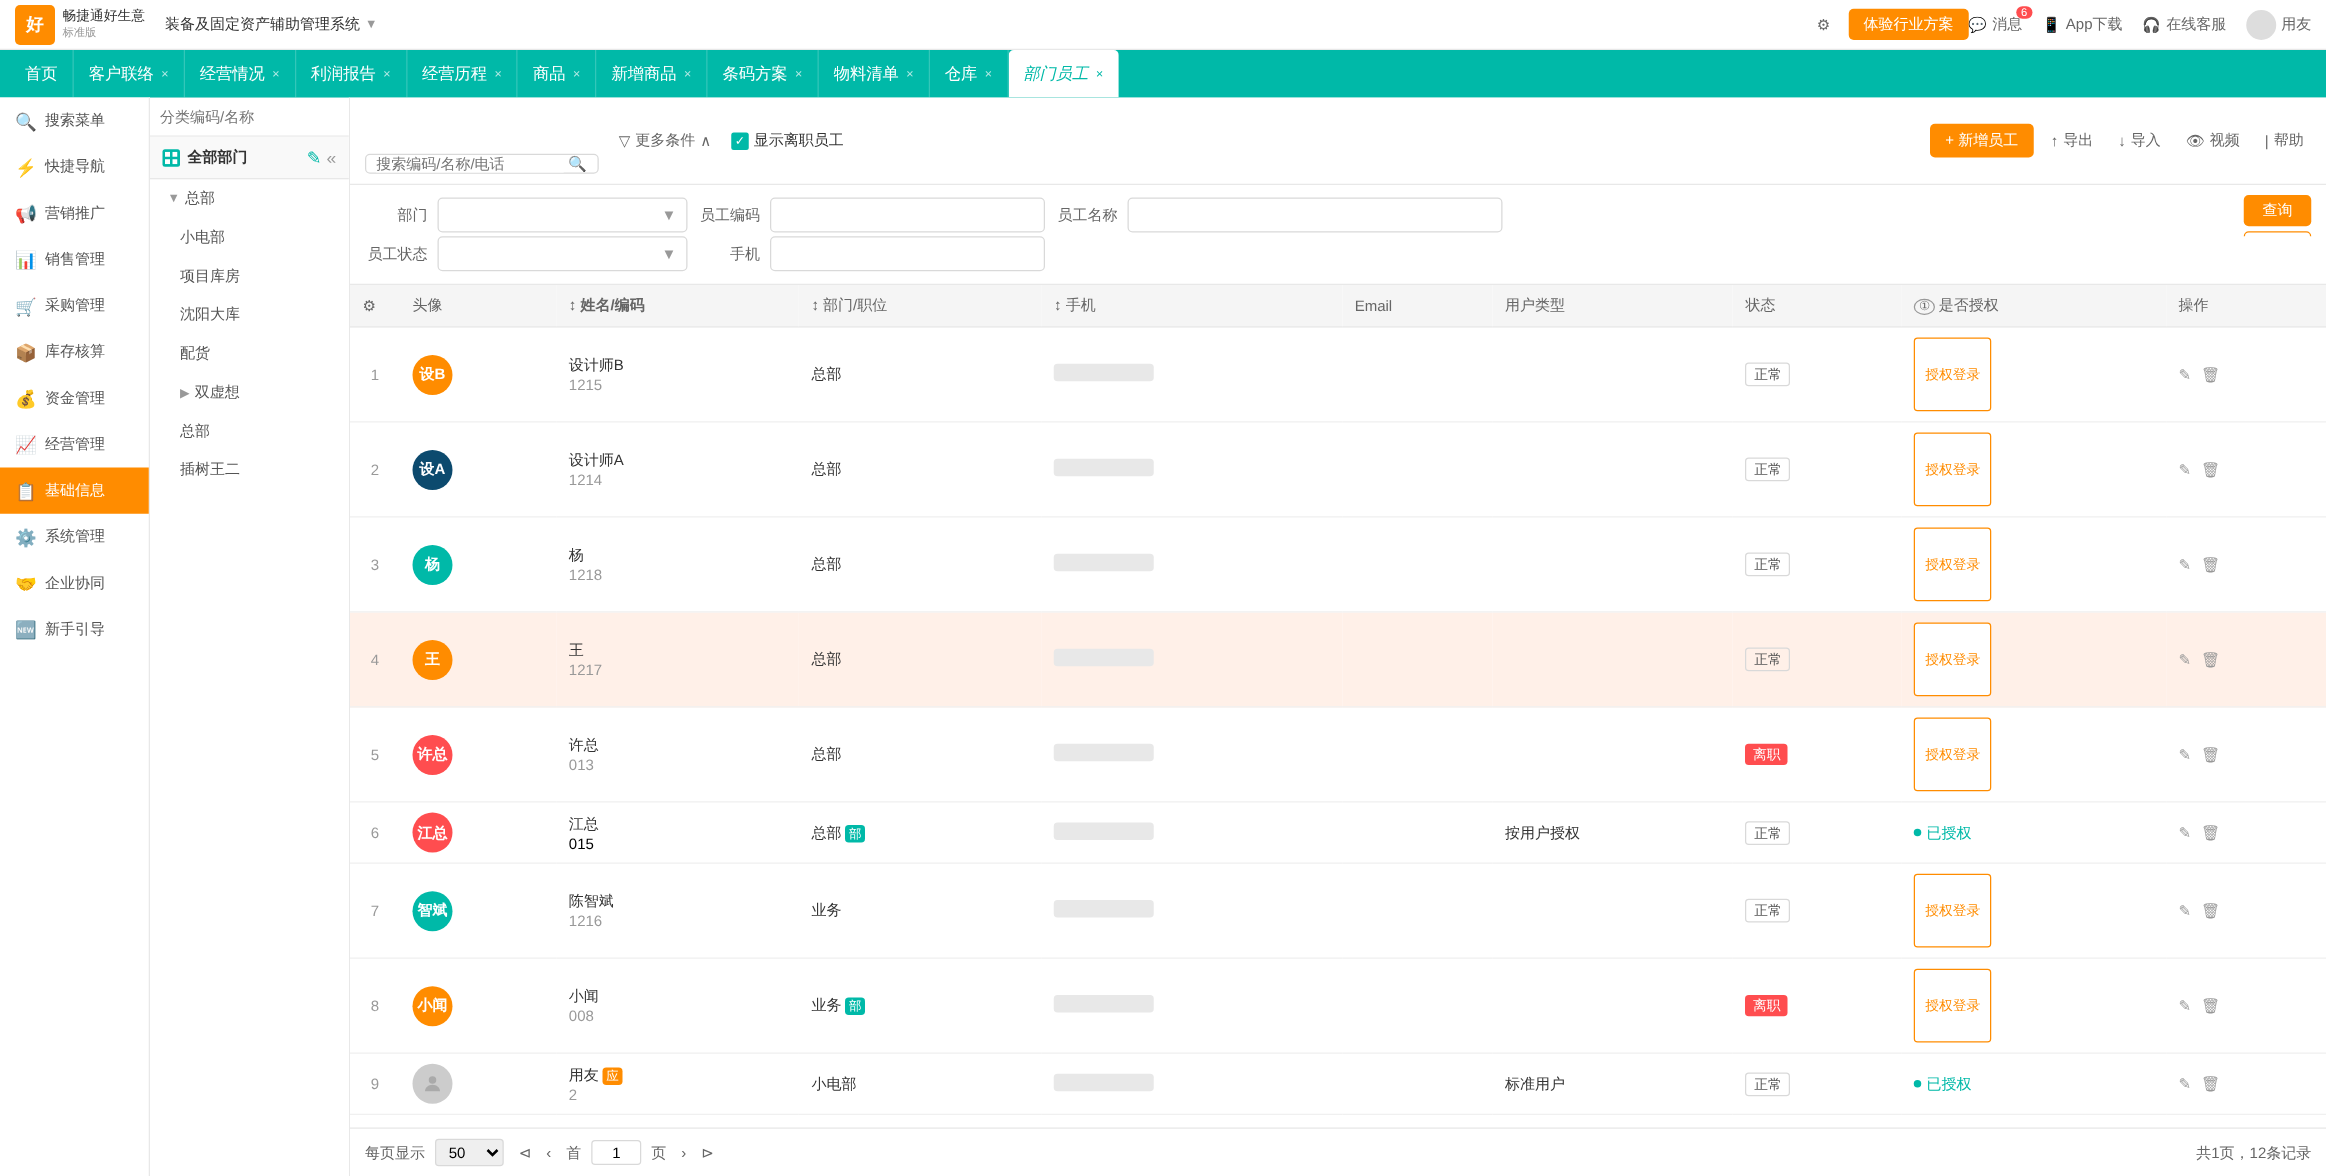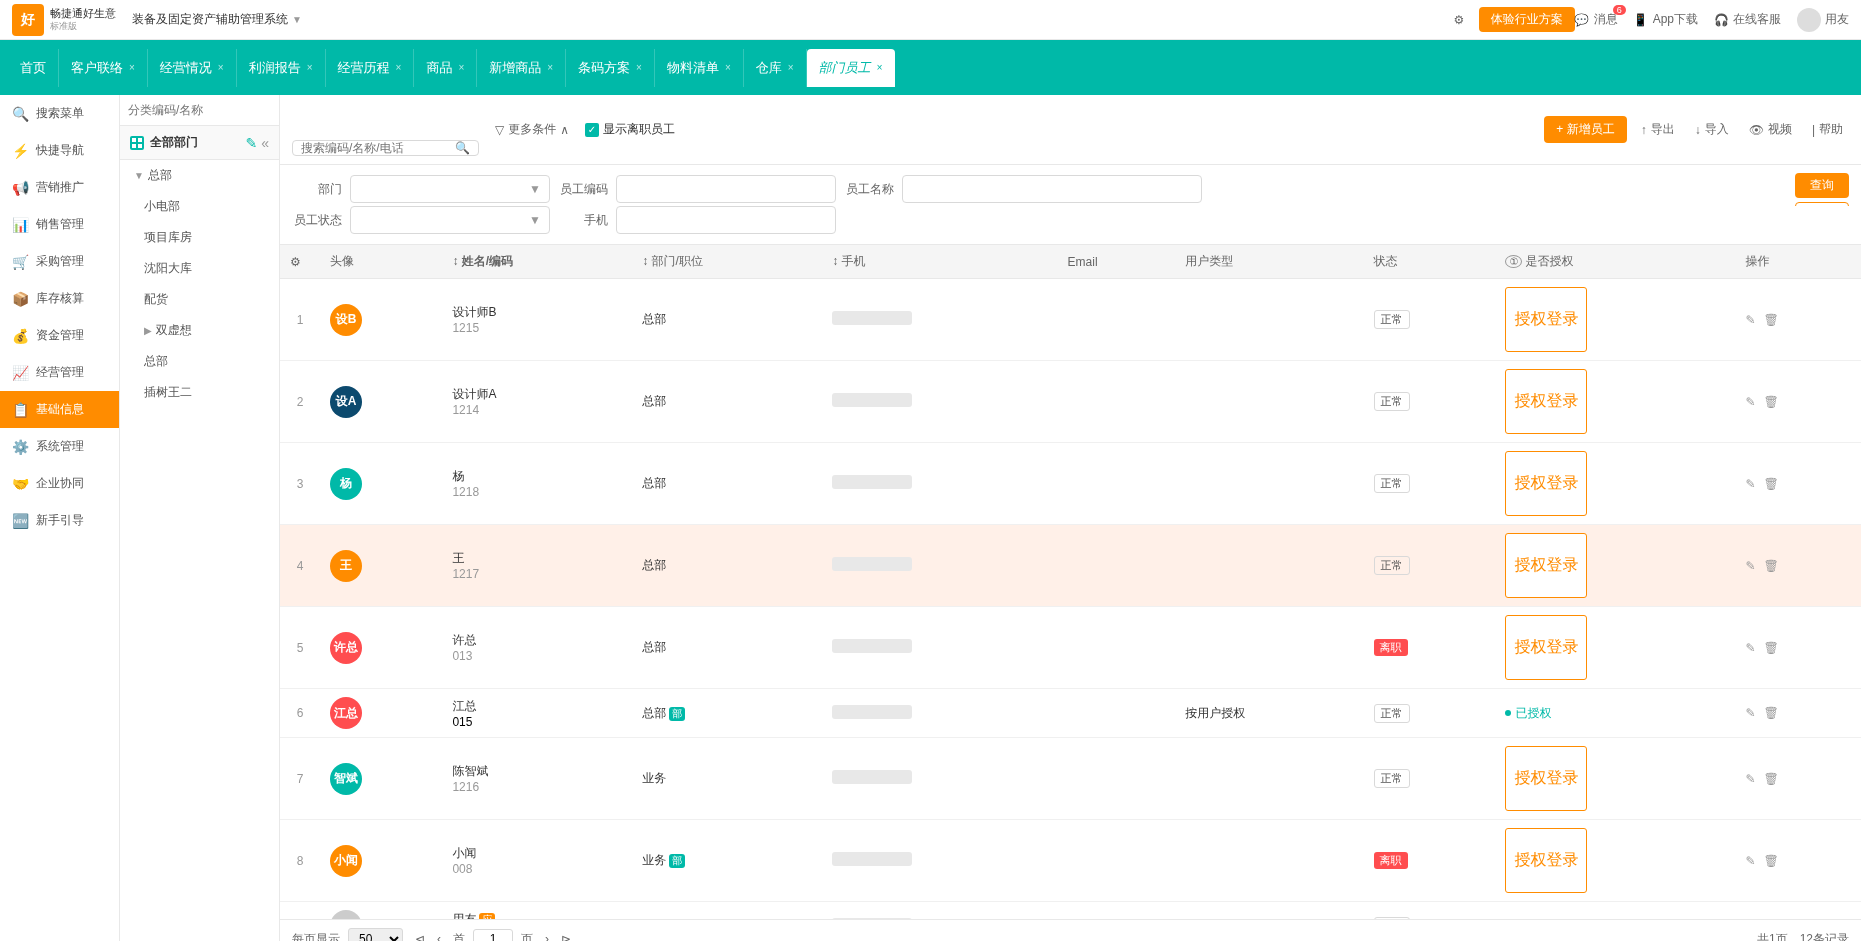--- a/index.html
+++ b/index.html
@@ -16,21 +16,21 @@
     .top-bar-system .arrow { color: #999; font-size: 10px; }
     .top-bar-settings { width: 24px; height: 24px; display: flex; align-items: center; justify-content: center; color: #666; cursor: pointer; }
     .top-bar-trial { background: #ff8c00; color: #fff; border: none; border-radius: 4px; padding: 4px 12px; font-size: 12px; cursor: pointer; margin-left: 8px; }
     .top-bar-right { display: flex; align-items: center; gap: 16px; margin-left: auto; }
     .top-bar-right .msg { display: flex; align-items: center; gap: 4px; color: #666; cursor: pointer; position: relative; }
     .badge { background: #ff4d4f; color: #fff; border-radius: 8px; font-size: 9px; padding: 0 4px; position: absolute; top: -6px; right: -8px; }
     .top-bar-right .item { display: flex; align-items: center; gap: 4px; color: #666; cursor: pointer; font-size: 12px; }
     .user-avatar { width: 24px; height: 24px; background: #ddd; border-radius: 50%; }
 
     
-    .nav-tabs { display: flex; align-items: center; background: #00b9a8; height: 55px; padding: 0 8px; overflow: hidden; }
+    .nav-tabs { display: flex; align-items: center; background: #00b9a8; height: 38px; padding: 0 8px; overflow: hidden; }
     .nav-tab { display: flex; align-items: center; gap: 4px; padding: 0 12px; height: 38px; color: #fff; cursor: pointer; font-size: 13px; white-space: nowrap; border-right: 1px solid rgba(255,255,255,0.2); }
     .nav-tab.active { background: #fff; color: #00b9a8; border-radius: 4px 4px 0 0; font-style: italic; }
     .nav-tab .close { color: rgba(255,255,255,0.7); font-size: 10px; margin-left: 2px; }
     .nav-tab.active .close { color: #00b9a8; }
 
     
     .main-layout { display: flex; height: calc(941px - 40px - 38px); }
 
     
     .sidebar { width: 120px; background: #fff; border-right: 1px solid #e8e8e8; display: flex; flex-direction: column; flex-shrink: 0; }
@@ -77,21 +77,21 @@
     
     .table-wrapper { flex: 1; overflow: auto; background: #fff; }
     table { width: 100%; border-collapse: collapse; font-size: 12px; }
     thead tr { background: #f5f5f5; }
     th { padding: 8px 10px; text-align: left; color: #666; font-weight: normal; border-bottom: 1px solid #e8e8e8; white-space: nowrap; }
     td { padding: 8px 10px; border-bottom: 1px solid #f0f0f0; vertical-align: middle; }
     tr.highlighted { background: #fff0e8; }
     .avatar-circle { width: 32px; height: 32px; border-radius: 50%; display: flex; align-items: center; justify-content: center; color: #fff; font-size: 12px; font-weight: bold; }
     .status-normal { display: inline-flex; align-items: center; justify-content: center; border: 1px solid #d9d9d9; border-radius: 3px; padding: 1px 6px; font-size: 11px; color: #555; }
     .status-resigned { display: inline-flex; align-items: center; justify-content: center; background: #ff4d4f; border-radius: 3px; padding: 1px 6px; font-size: 11px; color: #fff; }
-    .btn-auth { border: 1px solid #ff8c00; color: #ff8c00; background: #fff; border-radius: 3px; padding: 21px 8px; font-size: 16px; cursor: pointer; }
+    .btn-auth { border: 1px solid #ff8c00; color: #ff8c00; background: #fff; border-radius: 3px; padding: 21px 8px; font-size: 11px; cursor: pointer; }
     .auth-done { display: flex; align-items: center; gap: 4px; color: #00b9a8; font-size: 12px; }
     .dot { width: 6px; height: 6px; border-radius: 50%; background: #00b9a8; }
     .action-btns { display: flex; gap: 8px; align-items: center; color: #999; }
     .action-btns span { cursor: pointer; }
     .blur-text { color: transparent; text-shadow: 0 0 5px #999; font-size: 12px; display: inline-block; min-width: 80px; background: #e8e8e8; border-radius: 3px; height: 14px; }
     .dept-badge { display: inline-flex; align-items: center; justify-content: center; background: #00b9a8; color: #fff; border-radius: 3px; font-size: 10px; padding: 0 3px; margin-left: 3px; }
     .app-badge { display: inline-flex; align-items: center; justify-content: center; background: #ff8c00; color: #fff; border-radius: 3px; font-size: 10px; padding: 0 3px; margin-left: 3px; }
 
     
     .pagination { display: flex; align-items: center; padding: 8px 12px; background: #fff; border-top: 1px solid #e8e8e8; gap: 8px; }

